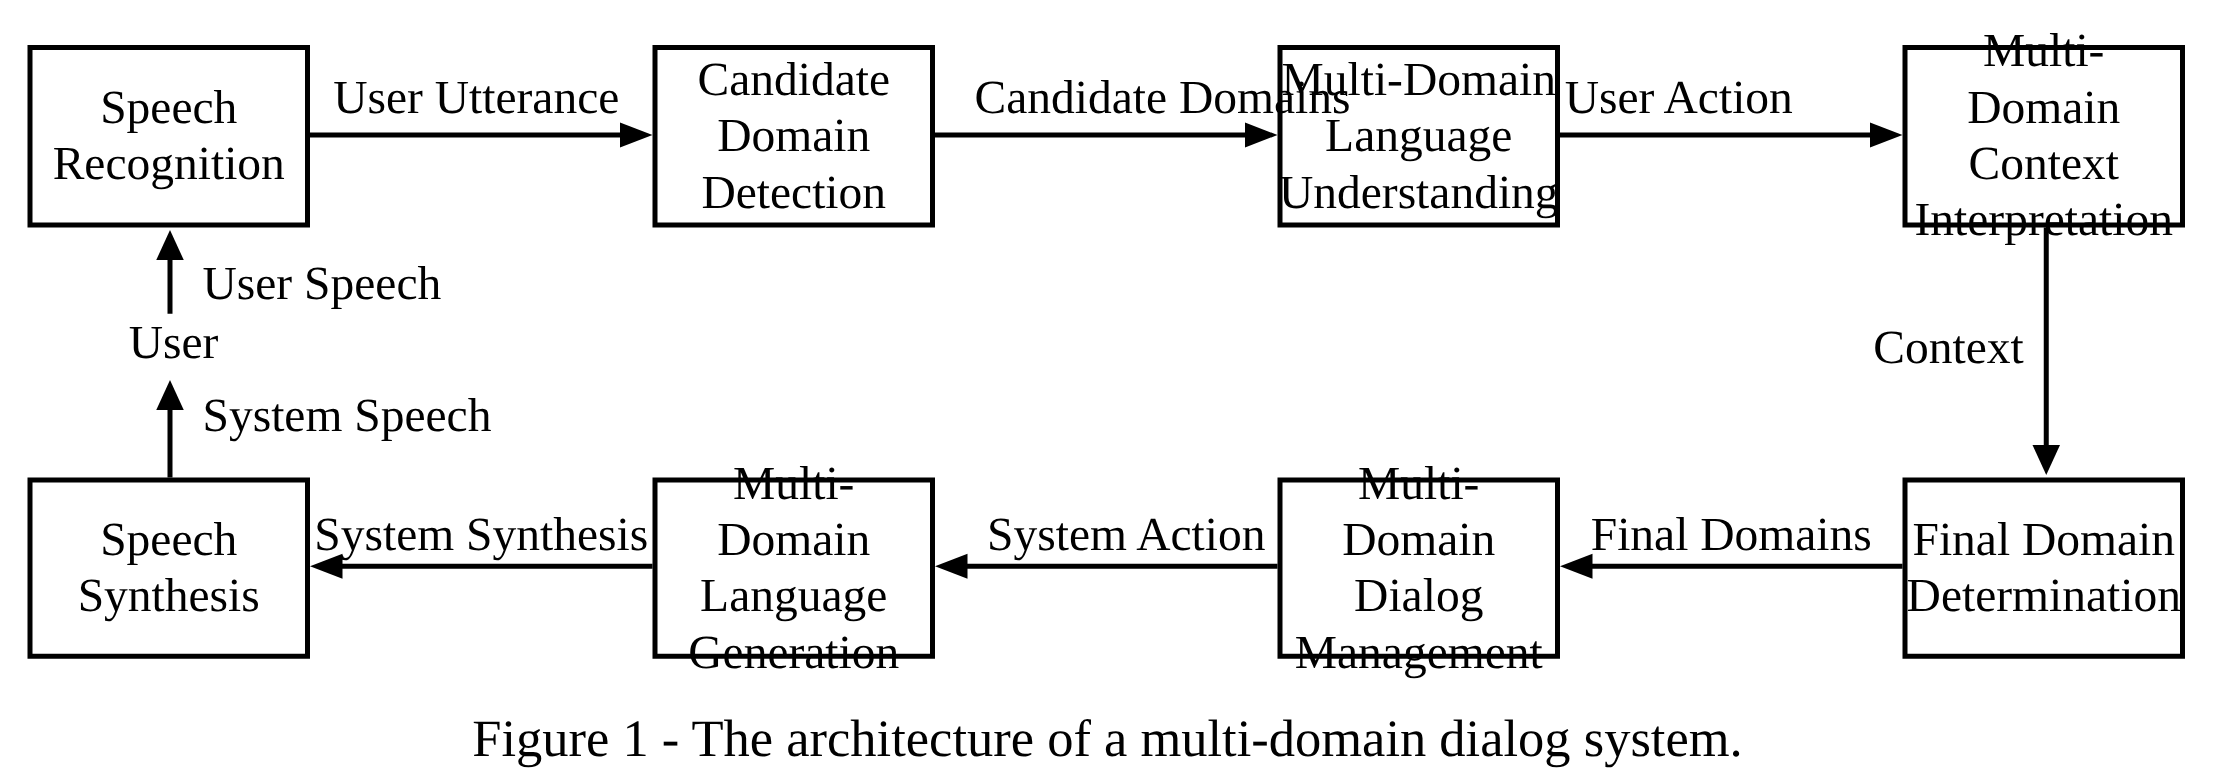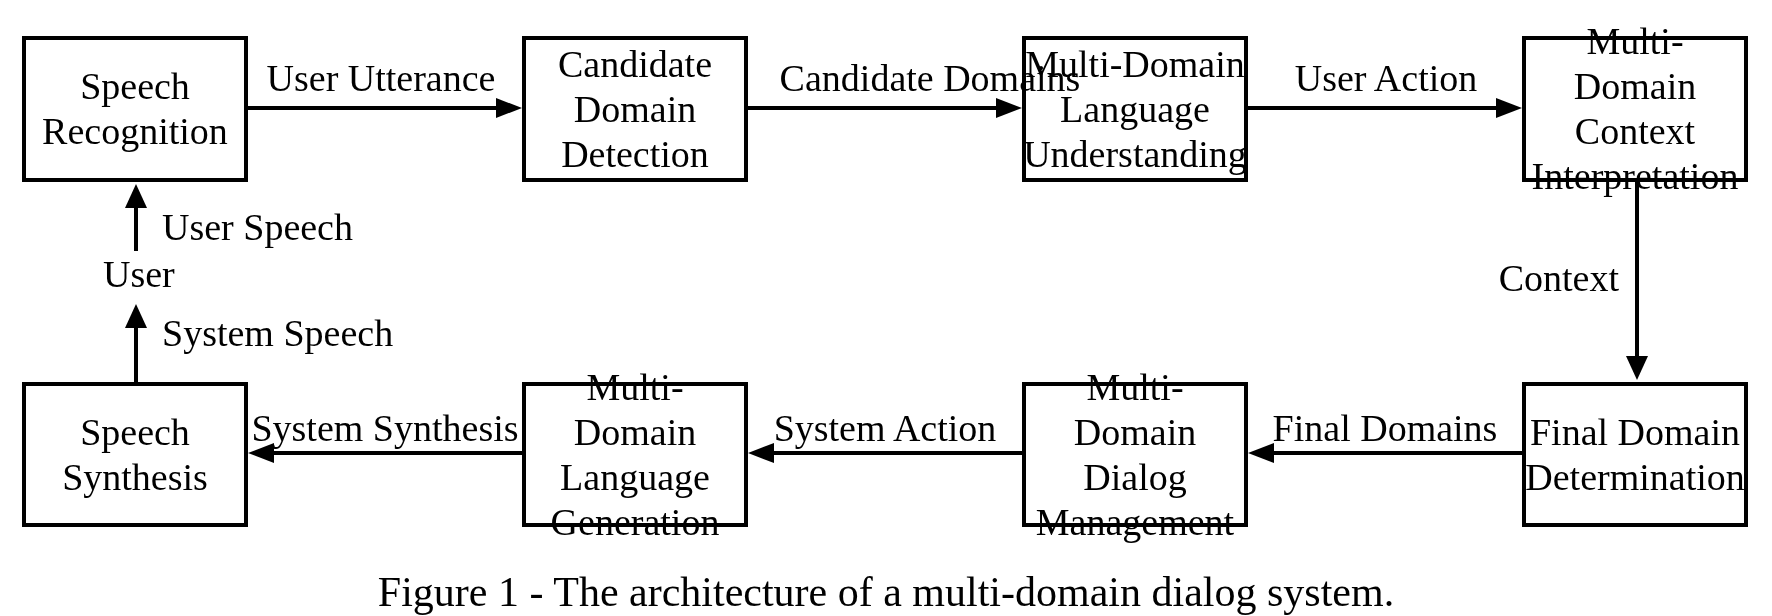--- a/index.html
+++ b/index.html
@@ -103,24 +103,24 @@
   .edge-label {
     position: absolute;
     font-size: 38px;
     line-height: 44px;
     white-space: nowrap;
     display: flex;
     justify-content: center;
   }
   .l-user-utterance    { left: 244px;  top: 56px;  width: 274px; }
   .l-candidate-domains { left: 748px;  top: 56px;  width: 274px; padding-left: 45px; }
-  .l-user-action       { left: 1235px; top: 56px;  width: 302px; }
+  .l-user-action       { left: 1192px; top: 56px;  width: 302px; }
   .l-context           { left: 1427px; top: 256px; width: 192px; justify-content: flex-end; }
   .l-final-domains     { left: 1248px; top: 406px; width: 274px; }
-  .l-system-action     { left: 748px;  top: 406px; width: 274px; }
+  .l-system-action     { left: 748px;  top: 406px; width: 274px; padding-left: 16px; }
   .l-system-utterance  { left: 248px;  top: 406px; width: 274px; }
   .l-system-speech     { left: 162px;  top: 311px; justify-content: flex-start; }
   .l-user-speech       { left: 162px;  top: 205px; justify-content: flex-start; }
 
   
   .actor-label {
     position: absolute;
     left: 103px;
     top: 252px;
     font-size: 38px;

